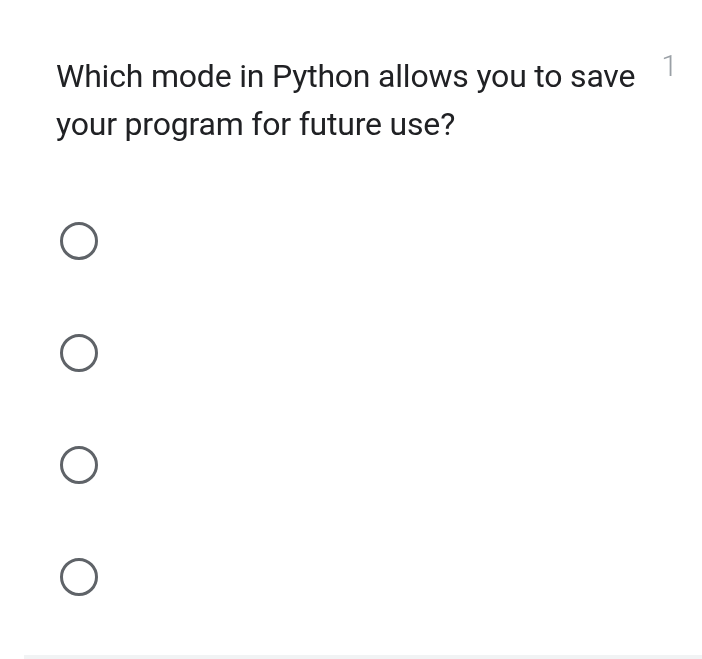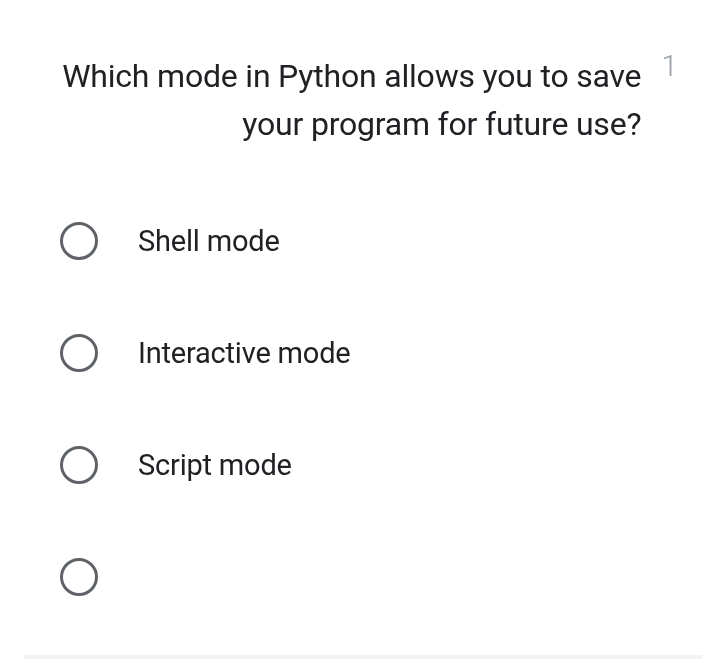--- a/index.html
+++ b/index.html
@@ -1,19 +1,18 @@
 <!DOCTYPE html>
 <html><head>
   <meta charset="utf-8">
   <style>
     * {
       margin: 8px;
       padding: 0;
       box-sizing: border-box;
-      text-align: right;
     }
     body {
       font-family: -apple-system, BlinkMacSystemFont, 'Segoe UI', Roboto, Arial, sans-serif;
       background: #ffffff;
       width: 702px;
       height: 659px;
       padding: 20px 24px;
       position: relative;
     }
     .question-container {
@@ -72,28 +71,25 @@
 <body>
 
 <div class="question-container">
   <div class="question-text">Which mode in Python allows you to save your program for future use?</div>
   <div class="question-number">1</div>
 </div>
 
 <div class="options">
   <div class="option-row">
     <span class="radio-icon"></span>
-    <span class="option-label">Shell mode</span>
   </div>
   <div class="option-row">
     <span class="radio-icon"></span>
-    <span class="option-label">Interactive mode</span>
   </div>
   <div class="option-row">
     <span class="radio-icon"></span>
-    <span class="option-label">Script mode</span>
   </div>
   <div class="option-row">
     <span class="radio-icon"></span>
   </div>
 </div>
 
 <div class="bottom-divider"></div>
 
 </body></html>

